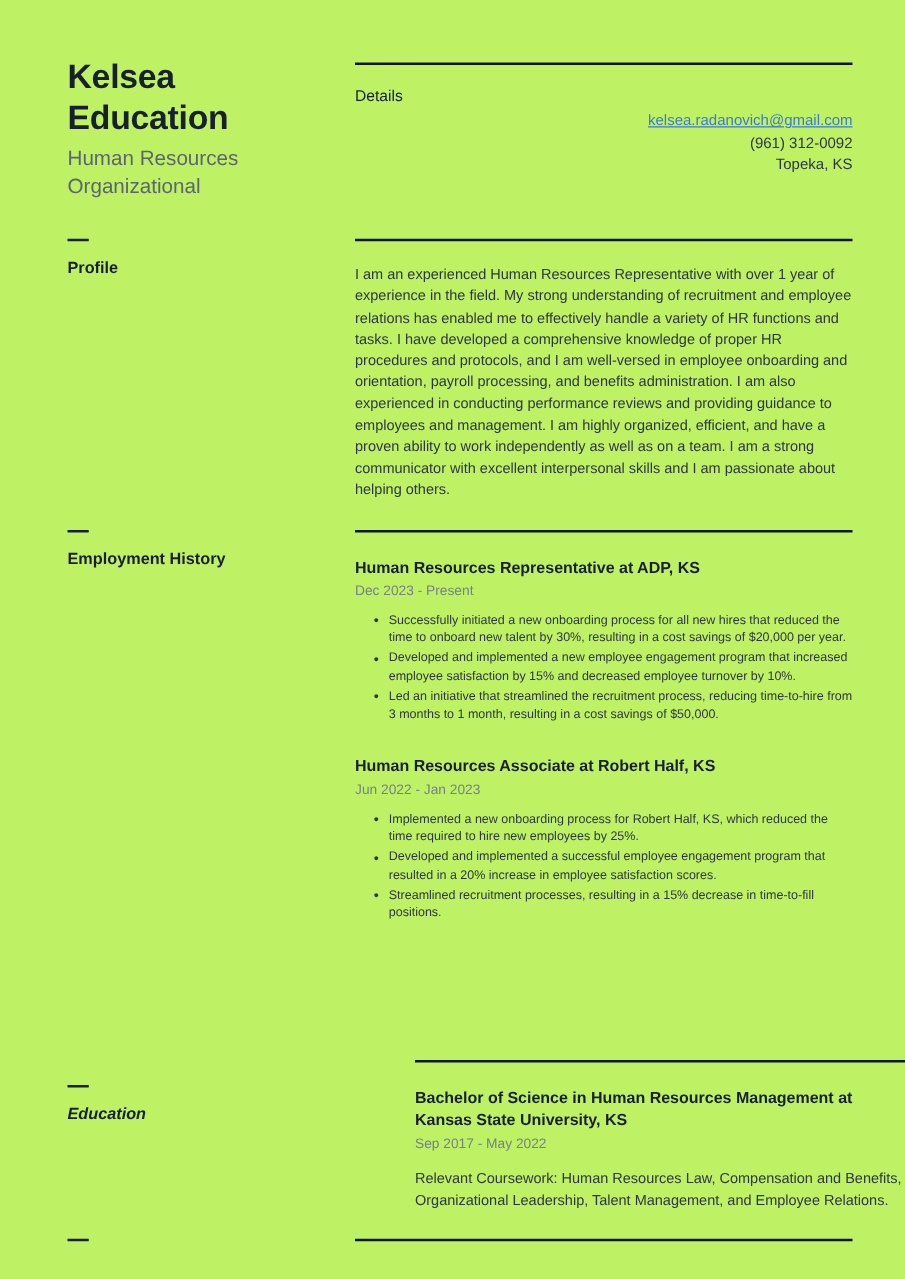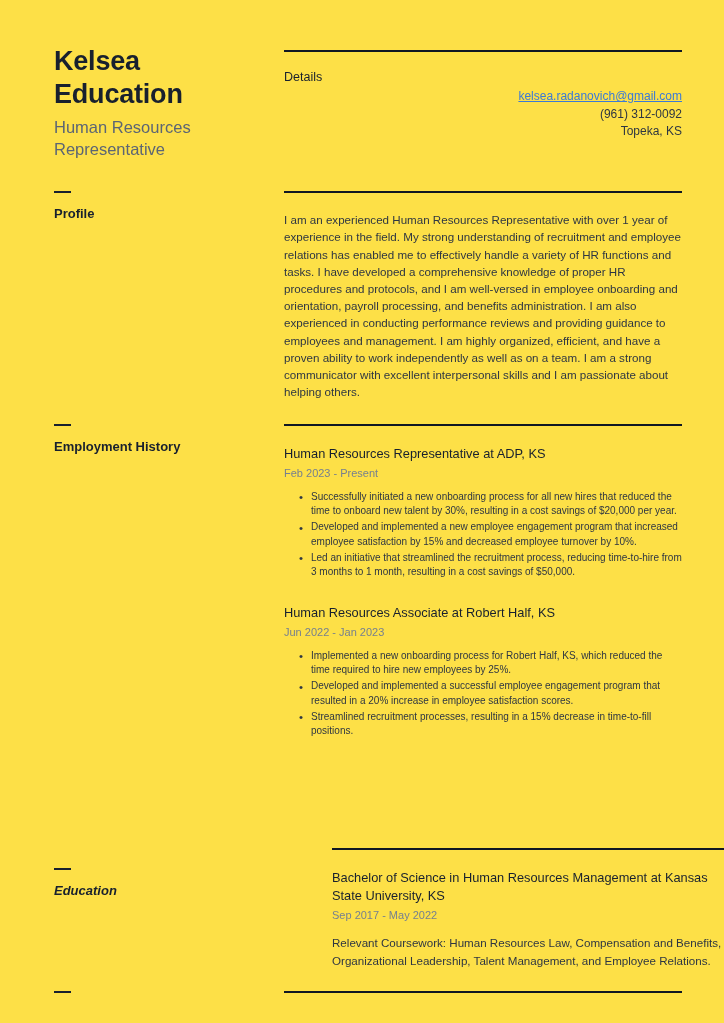--- a/index.html
+++ b/index.html
@@ -8,21 +8,21 @@
     background: #ffffff;
   }
   body {
     font-family: "Liberation Sans", sans-serif;
     -webkit-font-smoothing: antialiased;
   }
   .page {
     position: relative;
     width: 724px;
     height: 1023px;
-    background: #fde047;
+    background: #bef264;
     overflow: hidden;
     box-sizing: border-box;
   }
 
   
   .header {
     position: absolute;
     left: 54px;
     top: 45px;
     width: 215px;
@@ -69,21 +69,21 @@
     width: 398px;
   }
   .rule {
     height: 2.2px;
     background: #101723;
     width: 398px;
   }
 
   .block-title {
     font-size: 12.5px;
-    font-weight: normal;
+    font-weight: bold;
     color: #18202e;
     line-height: 1.38;
     margin: 0;
   }
   .block-title.big {
     font-size: 12.8px;
   }
   .block-date {
     font-size: 11px;
     color: #76808f;
@@ -145,21 +145,21 @@
 
 <div class="page">
 
   <div class="header">
     <div class="name">
       <div>Kelsea</div>
       <div>Education</div>
     </div>
     <div class="job-title">
       <div>Human Resources</div>
-      <div>Representative</div>
+      <div>Organizational</div>
     </div>
   </div>
 
   <div class="rail-label" style="top:191px;">
     <div class="rail-dash"></div>
     <div class="rail-text">Profile</div>
   </div>
 
   <div class="rail-label" style="top:424px;">
     <div class="rail-dash"></div>
@@ -191,21 +191,21 @@
     <div style="height:18px;"></div>
     <div class="body-text">I am an experienced Human Resources Representative with over 1 year of experience in the field. My strong understanding of recruitment and employee relations has enabled me to effectively handle a variety of HR functions and tasks. I have developed a comprehensive knowledge of proper HR procedures and protocols, and I am well-versed in employee onboarding and orientation, payroll processing, and benefits administration. I am also experienced in conducting performance reviews and providing guidance to employees and management. I am highly organized, efficient, and have a proven ability to work independently as well as on a team. I am a strong communicator with excellent interpersonal skills and I am passionate about helping others.</div>
   </div>
 
   <div class="col" style="top:424px;">
     <div class="rule"></div>
     <div style="height:19px;"></div>
 
     <div class="job-entry">
       <div class="block-title big">Human Resources Representative at ADP, KS</div>
-      <div class="block-date">Feb 2023 - Present</div>
+      <div class="block-date">Dec 2023 - Present</div>
       <ul class="bullets">
         <li>Successfully initiated a new onboarding process for all new hires that reduced the time to onboard new talent by 30%, resulting in a cost savings of $20,000 per year.</li>
         <li>Developed and implemented a new employee engagement program that increased employee satisfaction by 15% and decreased employee turnover by 10%.</li>
         <li>Led an initiative that streamlined the recruitment process, reducing time-to-hire from 3 months to 1 month, resulting in a cost savings of $50,000.</li>
       </ul>
     </div>
 
     <div style="height:23px;"></div>
 
     <div class="job-entry">

